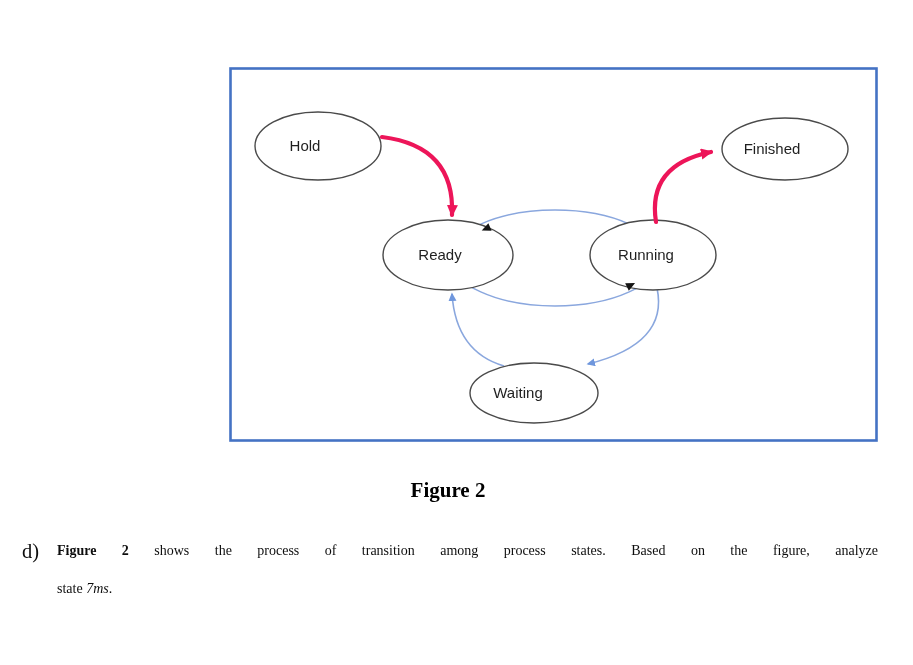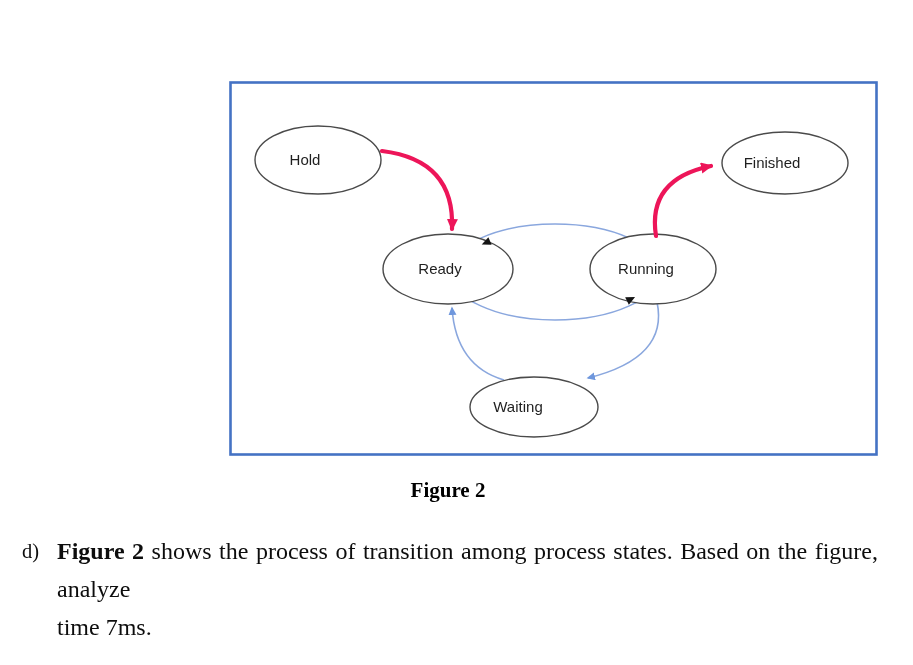--- a/index.html
+++ b/index.html
@@ -1,42 +1,42 @@
 <!DOCTYPE html>
 <html><head>
 <meta charset="utf-8">
 <style>
   html,body{margin:0;padding:0;}
   body{
     width:913px;height:665px;position:relative;
     background:#ffffff;overflow:hidden;
     font-family:"Liberation Serif", serif;
   }
-  .figure-wrap{position:absolute;left:228px;top:80px;width:652px;height:377px;}
+  .figure-wrap{position:absolute;left:228px;top:66px;width:652px;height:377px;}
   .figure-wrap svg{display:block;}
   .node-label{
     font-family:"Liberation Sans", sans-serif;
     font-size:15px;fill:#1f1f1f;
   }
   .caption{
     position:absolute;left:228px;top:478px;width:440px;
     text-align:center;font-weight:bold;font-size:21px;color:#000;
   }
   .question{
     position:absolute;left:22px;top:532px;width:856px;color:#0d0d0d;
   }
   .q-marker{
     position:absolute;left:0;top:0;
     font-size:20.5px;line-height:38px;
   }
   .q-body{margin-left:35px;width:821px;}
-  .q-line{font-size:24px;line-height:38px;white-space:normal;}
+  .q-line{font-size:14px;line-height:38px;white-space:normal;}
   .q-just{text-align:justify;text-align-last:justify;}
   .b{font-weight:bold;}
-  .i{}
+  .i{font-style:italic;}
 </style>
 </head>
 <body>
 
 <div class="figure-wrap">
   <svg width="652" height="377" viewBox="0 0 652 377">
     <defs>
       <marker id="arrowPink" markerUnits="userSpaceOnUse" markerWidth="16" markerHeight="14" refX="10" refY="5.5" orient="auto">
         <path d="M0,0 L12,5.5 L0,11 Z" fill="#ED1559"></path>
       </marker>
@@ -80,15 +80,15 @@
     <path d="M 428 156 Q 419 99 483 86" fill="none" stroke="#ED1559" stroke-width="4.2" stroke-linecap="round" marker-end="url(#arrowPink)"></path>
   </svg>
 </div>
 
 <div class="caption">Figure 2</div>
 
 <div class="question">
   <div class="q-marker">d)</div>
   <div class="q-body">
     <div class="q-line q-just"><span class="b">Figure 2</span><span> shows the process of transition among process states. Based on the figure, analyze</span></div>
-    <div class="q-line"><span>time </span><span class="i">7ms</span><span>.</span></div>
+    <div class="q-line"><span>state </span><span class="i">7ms</span><span>.</span></div>
   </div>
 </div>
 
 </body></html>

